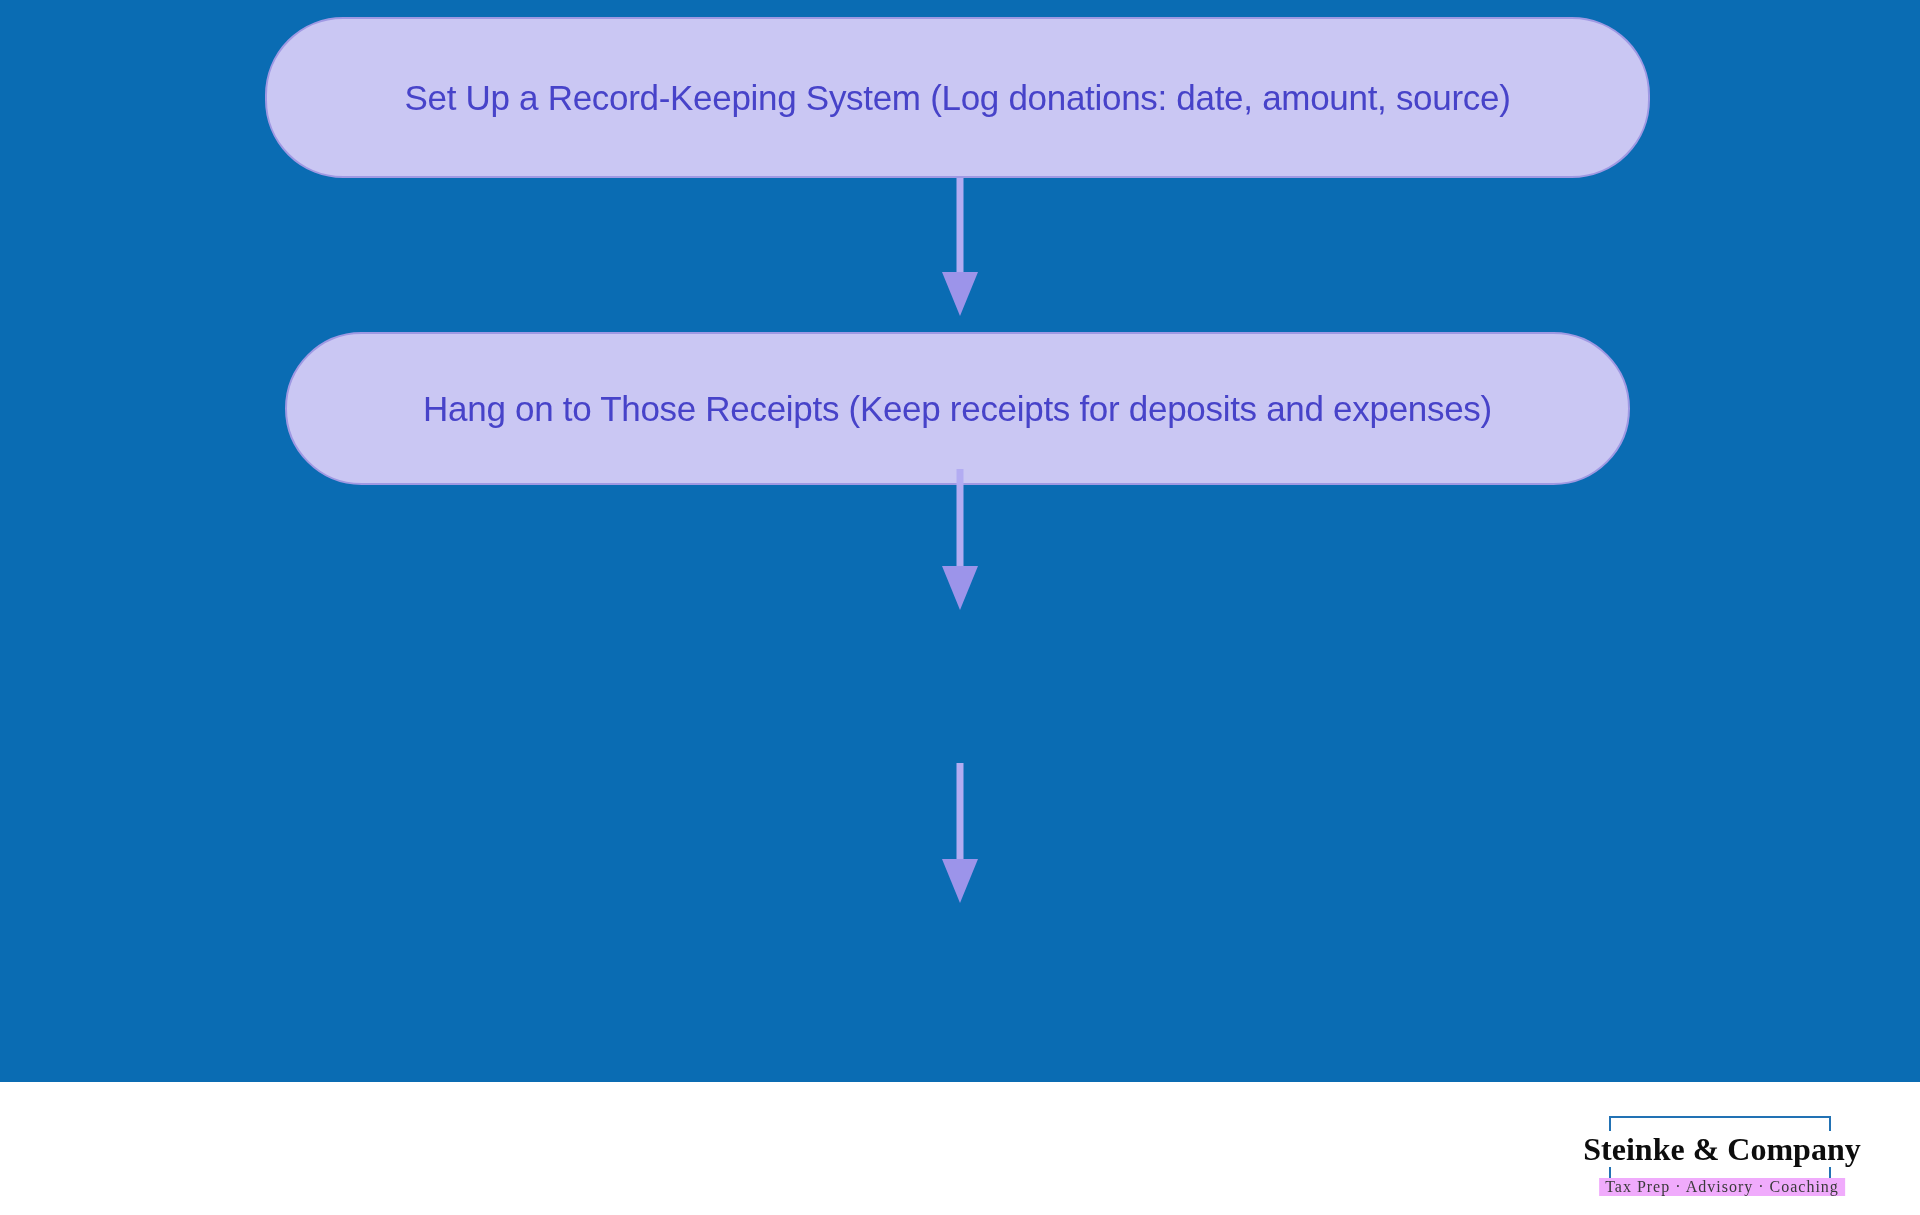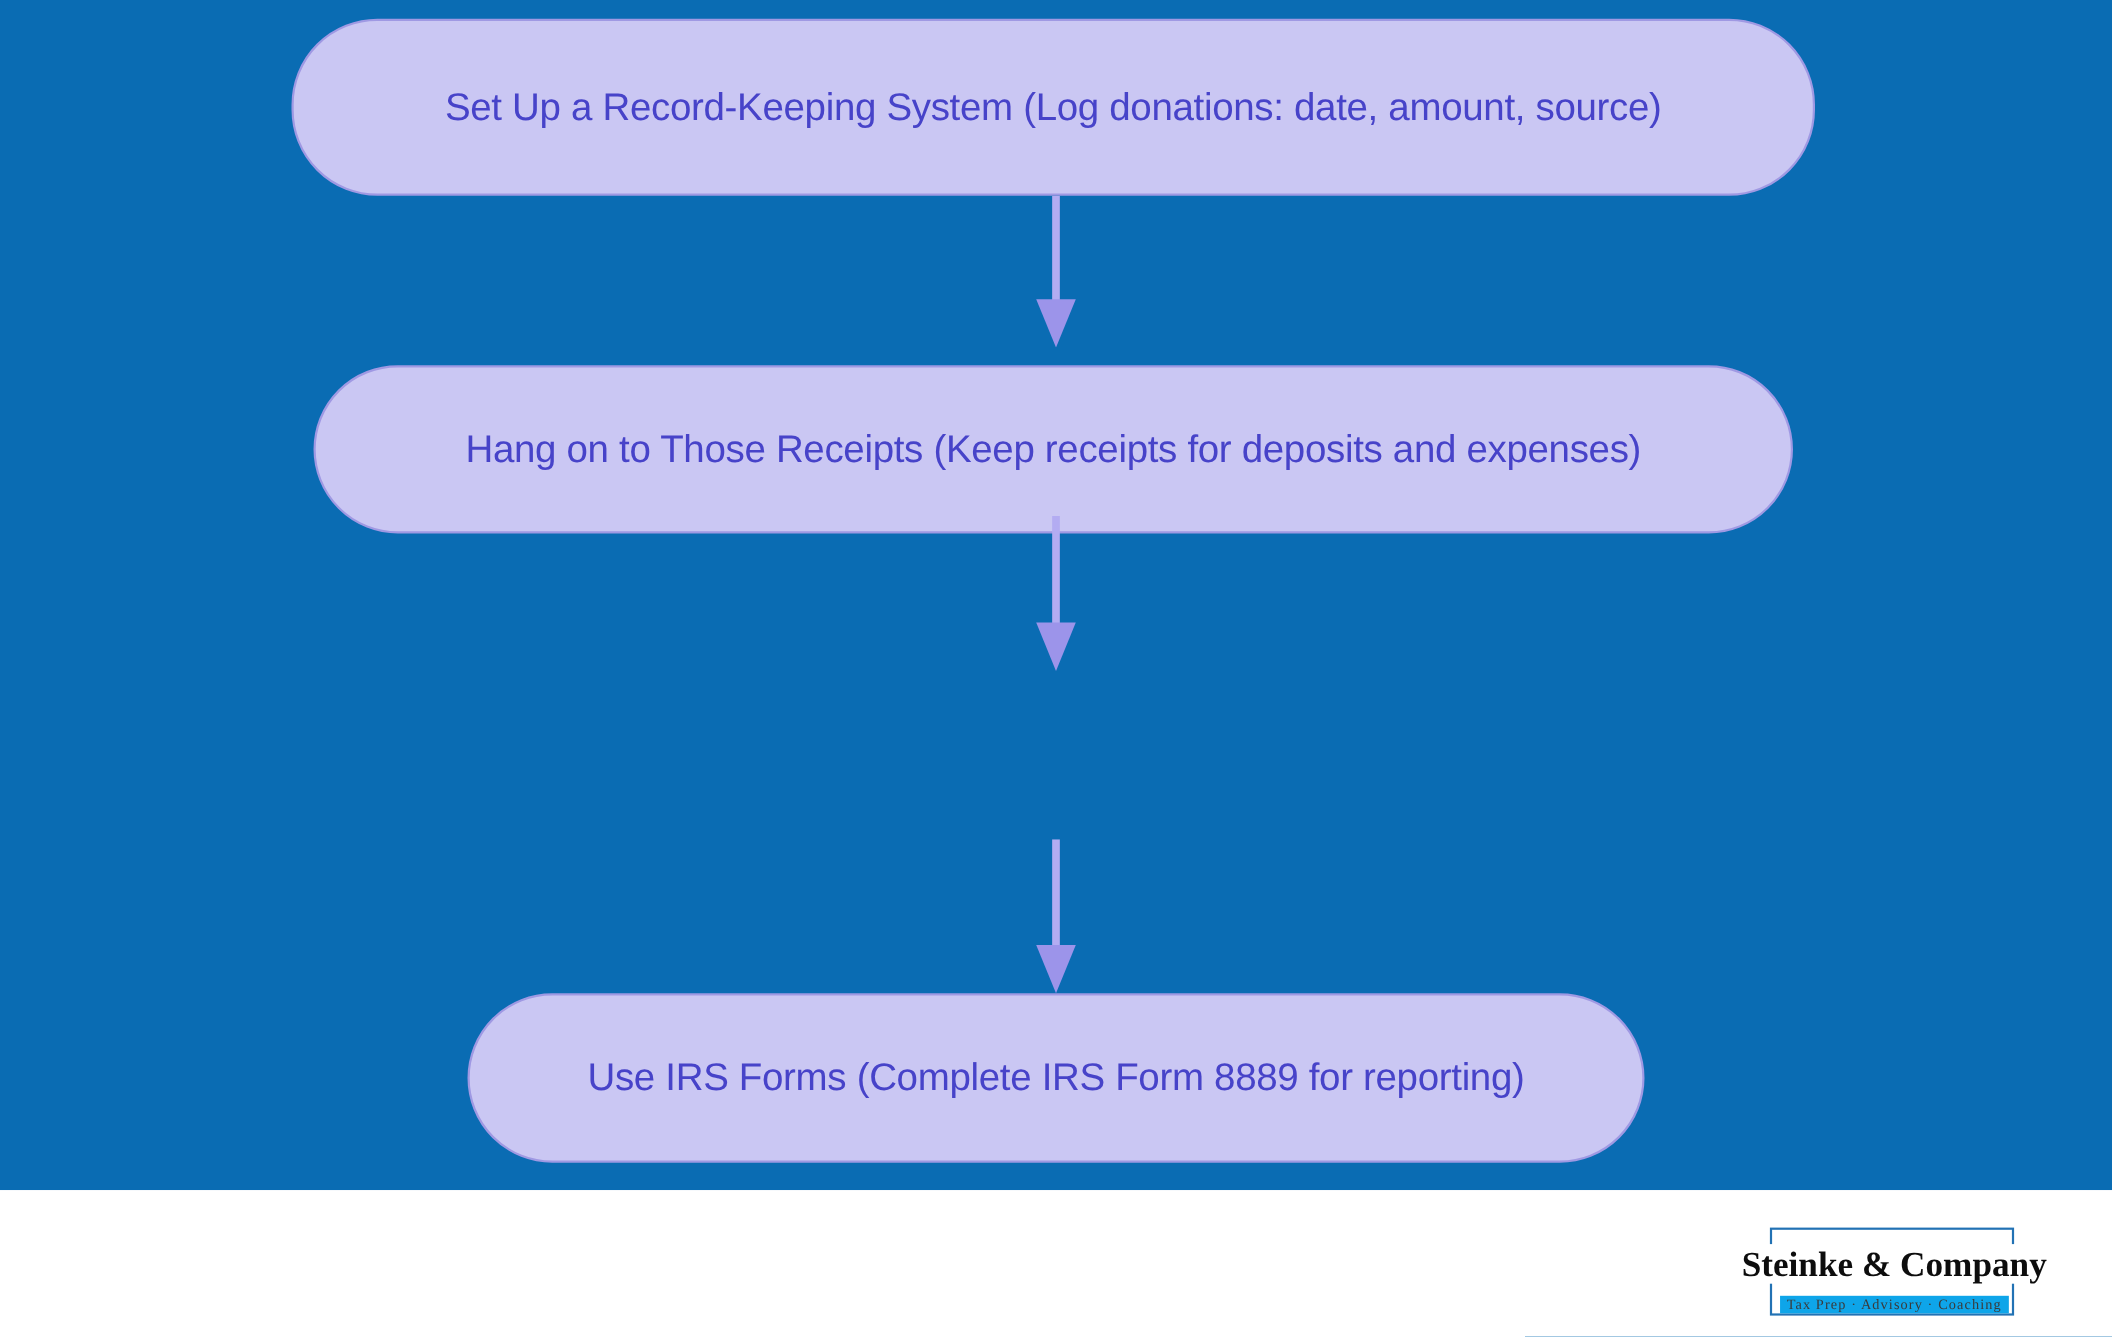--- a/index.html
+++ b/index.html
@@ -88,24 +88,24 @@
     background: #ffffff;
     padding: 2px 3px;
     white-space: nowrap;
   }
   .logo-tagline {
     position: absolute;
     left: 50%;
     top: 73px;
     transform: translateX(-50%);
     font-family: "Liberation Serif", serif;
-    font-size: 13px;
+    font-size: 16px;
     letter-spacing: 1px;
     color: #3a3a3a;
-    background: #0ea5e9;
+    background: #f0abfc;
     padding: 0 6px;
     white-space: nowrap;
   }
 </style>
 </head>
 <body>
 
 <div class="canvas">
 
   <div class="flow-area">
@@ -127,23 +127,20 @@
       <line x1="20" y1="0" x2="20" y2="101" stroke="#b3acf2" stroke-width="7"></line>
       <polygon points="2,97 38,97 20,141" fill="#9c94ea"></polygon>
     </svg>
 
 
     <svg class="arrow arrow-3" width="40" height="140" viewBox="0 0 40 140" xmlns="http://www.w3.org/2000/svg">
       <line x1="20" y1="0" x2="20" y2="100" stroke="#b3acf2" stroke-width="7"></line>
       <polygon points="2,96 38,96 20,140" fill="#9c94ea"></polygon>
     </svg>
 
-    <div class="flow-box box-4">
-      <span class="label">Use IRS Forms (Complete IRS Form 8889 for reporting)</span>
-    </div>
 
   </div>
 
   <div class="footer">
     <div class="logo">
       <div class="logo-frame"></div>
       <div class="logo-name">Steinke &amp; Company</div>
       <div class="logo-tagline">Tax Prep · Advisory · Coaching</div>
     </div>
   </div>

